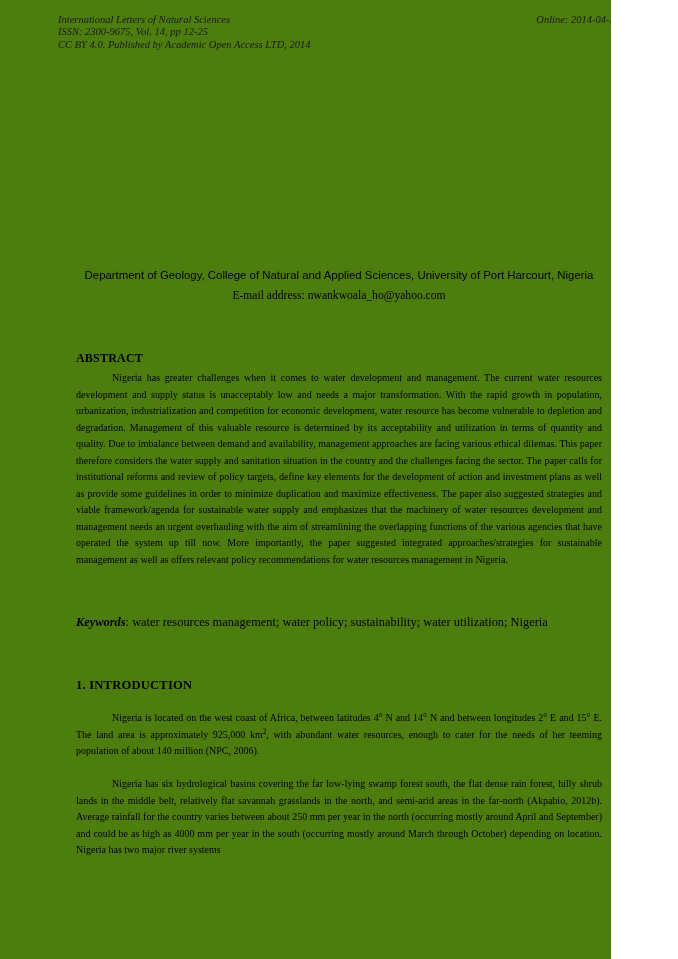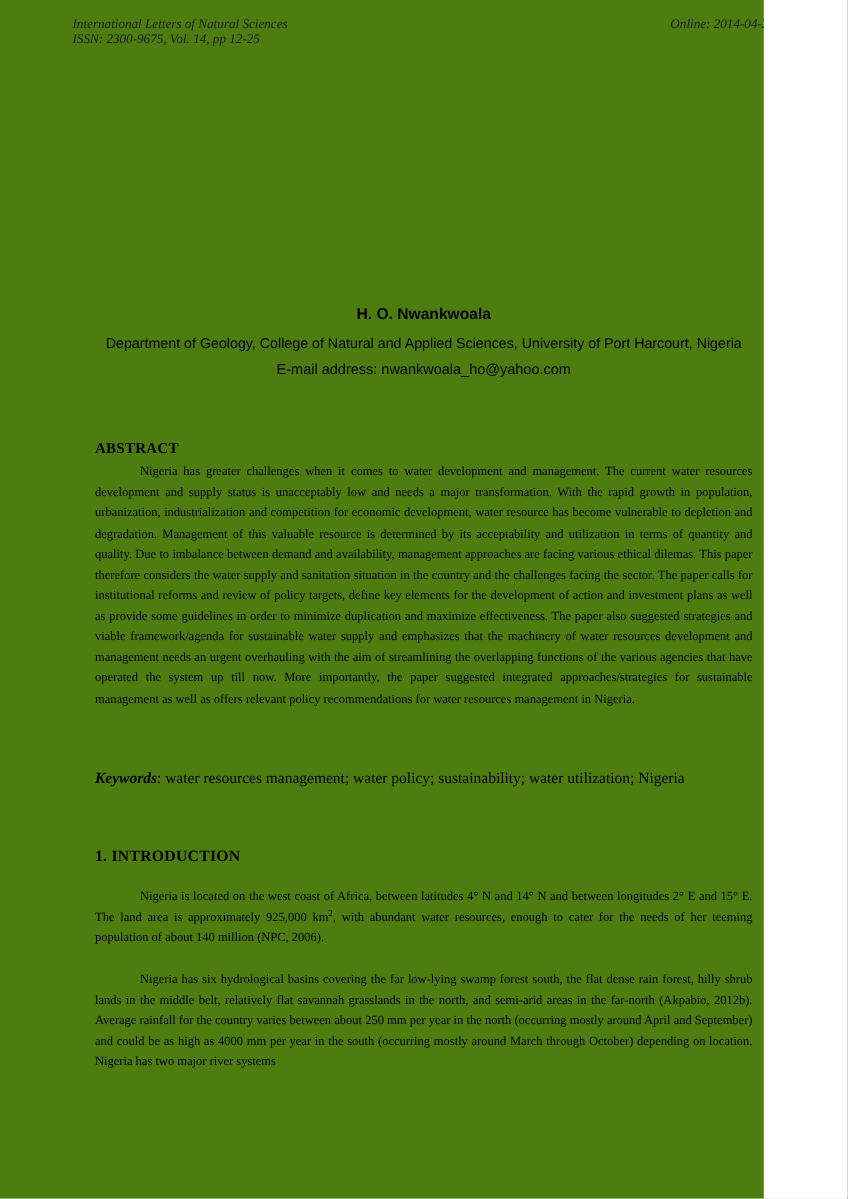--- a/index.html
+++ b/index.html
@@ -78,21 +78,21 @@
     font-family: "Liberation Sans", "DejaVu Sans", sans-serif;
     font-size: 11.4px;
     line-height: 16px;
   }
   .email-line {
     position: absolute;
     left: 58px;
     top: 288px;
     width: 562px;
     text-align: center;
-    font-family: Liberation Sans, sans-serif;
+    font-family: Liberation Serif, serif;
     font-size: 11.6px;
     line-height: 16px;
   }
 
   
   .body-serif {
     font-family: "Liberation Serif", "DejaVu Serif", serif;
     font-size: 10px;
     line-height: 16.55px;
     text-align: justify;
@@ -165,24 +165,24 @@
 <body>
 
 <div class="page">
 
   <div class="journal-header">
     <div class="header-row">
       <span>International Letters of Natural Sciences</span>
       <span class="header-online">Online: 2014-04-29</span>
     </div>
     <div class="header-row">ISSN: 2300-9675, Vol. 14, pp 12-25</div>
+    <div class="header-row">CC BY 4.0. Published by Academic Open Access LTD, 2014</div>
   </div>
 
 
-  <div class="author-name">H. O. Nwankwoala</div>
   <div class="affiliation">Department of Geology, College of Natural and Applied Sciences, University of Port Harcourt, Nigeria</div>
   <div class="email-line">E-mail address: nwankwoala_ho@yahoo.com</div>
 
   <div class="abstract-heading">ABSTRACT</div>
   <div class="abstract-body body-serif">Nigeria has greater challenges when it comes to water development and management. The current water resources development and supply status is unacceptably low and needs a major transformation. With the rapid growth in population, urbanization, industrialization and competition for economic development, water resource has become vulnerable to depletion and degradation. Management of this valuable resource is determined by its acceptability and utilization in terms of quantity and quality. Due to imbalance between demand and availability, management approaches are facing various ethical dilemas. This paper therefore considers the water supply and sanitation situation in the country and the challenges facing the sector. The paper calls for institutional reforms and review of policy targets, define key elements for the development of action and investment plans as well as provide some guidelines in order to minimize duplication and maximize effectiveness. The paper also suggested strategies and viable framework/agenda for sustainable water supply and emphasizes that the machinery of water resources development and management needs an urgent overhauling with the aim of streamlining the overlapping functions of the various agencies that have operated the system up till now. More importantly, the paper suggested integrated approaches/strategies for sustainable management as well as offers relevant policy recommendations for water resources management in Nigeria.</div>
 
   <div class="keywords">
     <span class="keywords-label">Keywords</span><span>: </span><span>water resources management; water policy; sustainability; water utilization; Nigeria</span>
   </div>
 

